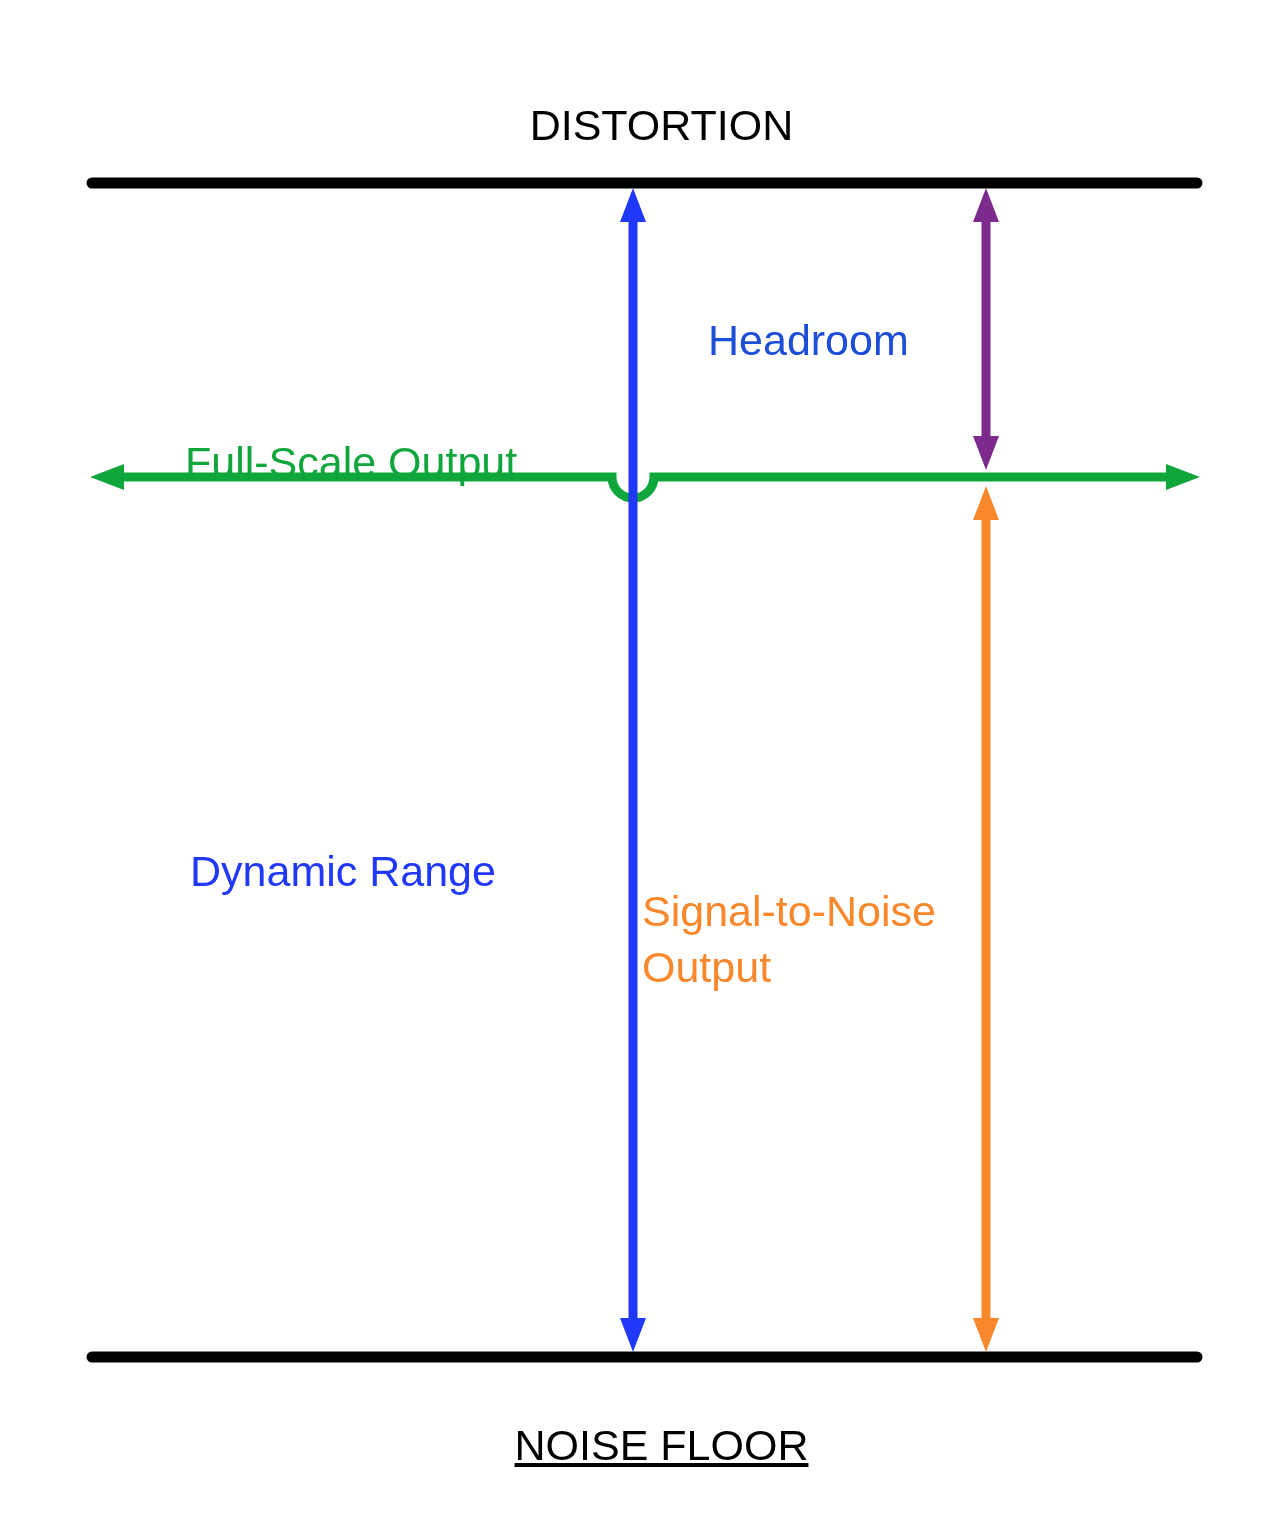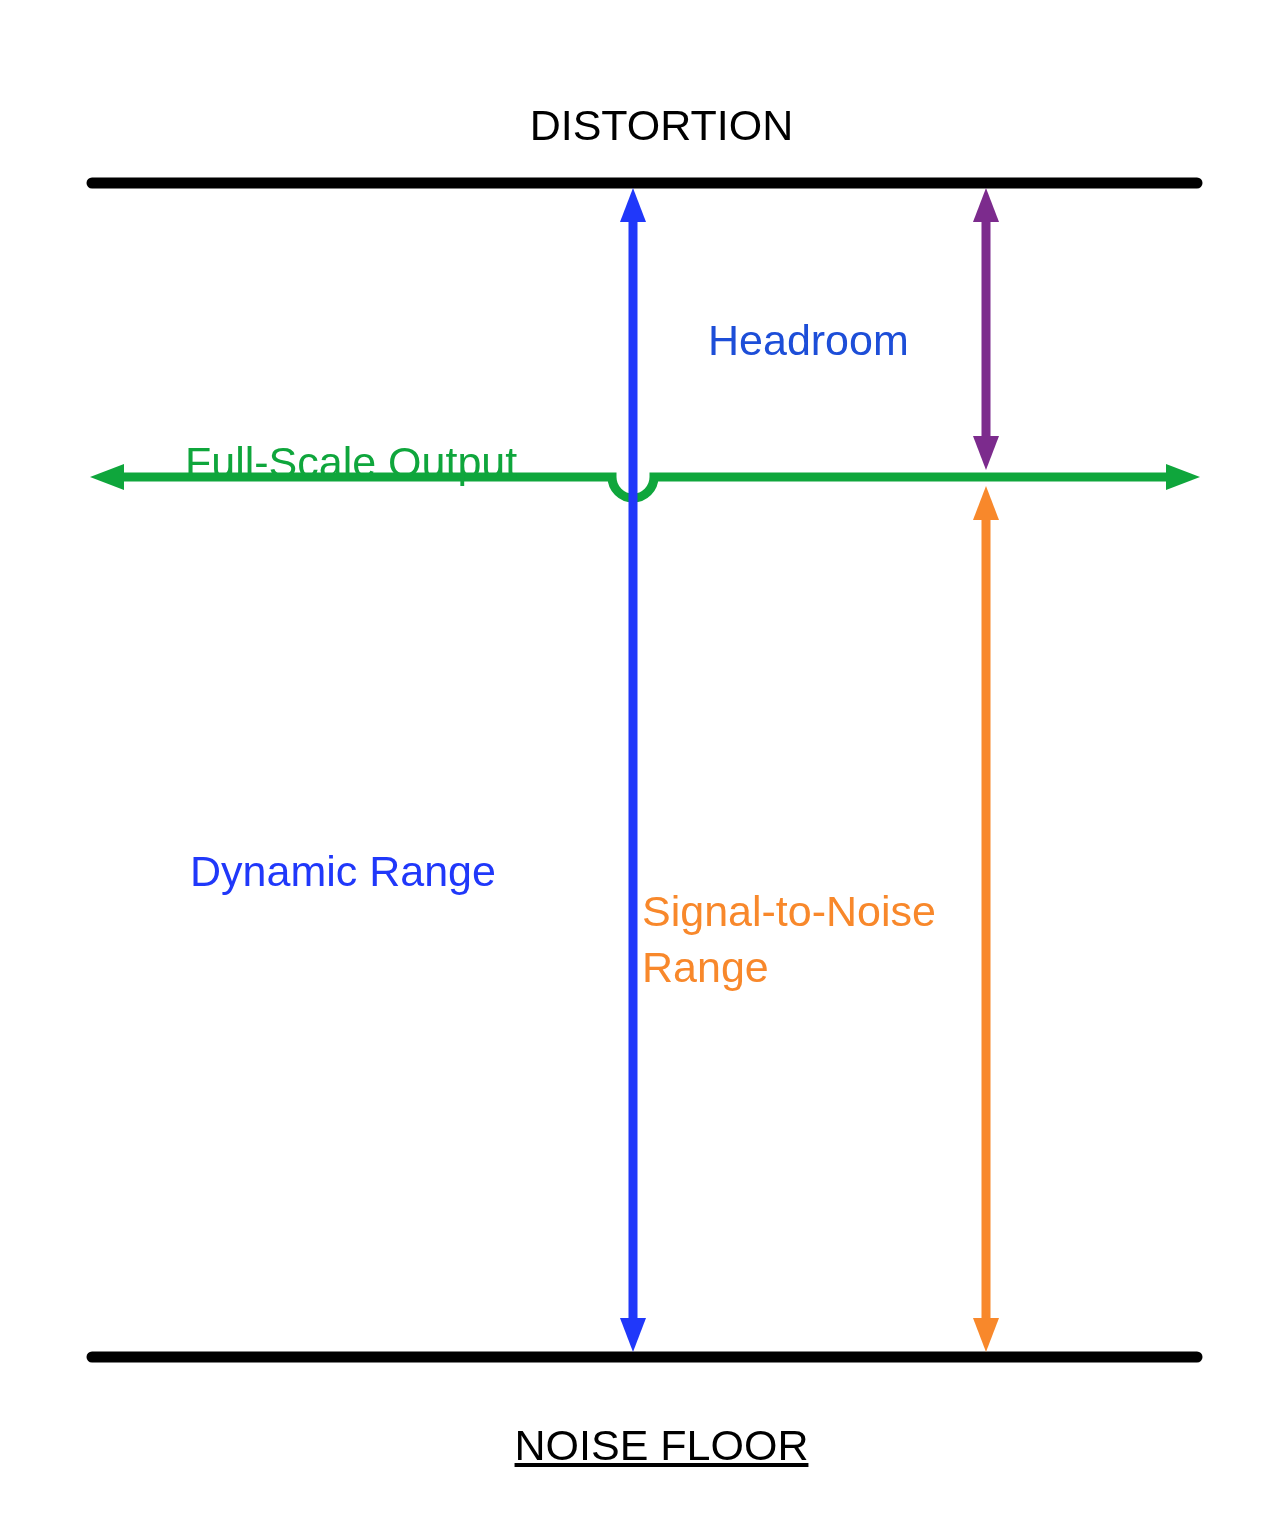--- a/index.html
+++ b/index.html
@@ -73,18 +73,18 @@
   <div class="lbl center lbl-distortion" style="color: rgb(0, 0, 0);">DISTORTION</div>
 
   <div class="lbl lbl-full-scale" style="color: rgb(15, 166, 60);">Full-Scale Output</div>
 
   <div class="lbl lbl-headroom" style="color: #1d4ed8;">Headroom</div>
 
   <div class="lbl lbl-dynamic-range" style="color: rgb(32, 56, 250);">Dynamic Range</div>
 
   <div class="lbl lbl-snr" style="color: rgb(248, 136, 43);">
     <span>Signal-to-Noise</span><br>
-    <span>Range</span>
+    <span>Output</span>
   </div>
 
   <div class="lbl center lbl-noise-floor" style="color: rgb(0, 0, 0);">NOISE FLOOR</div>
 
 </div>
 
 </body></html>

